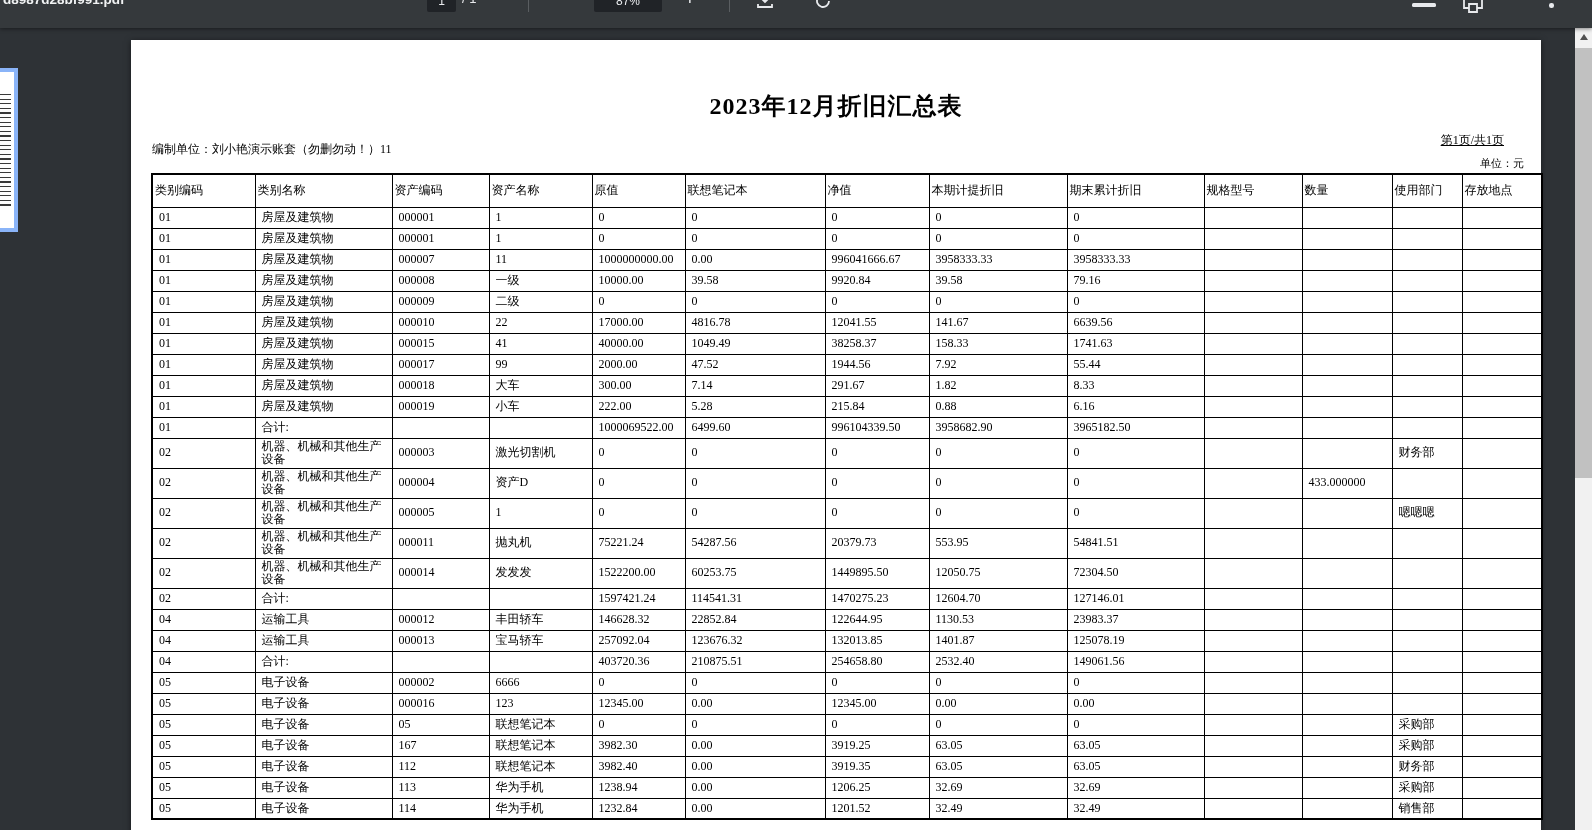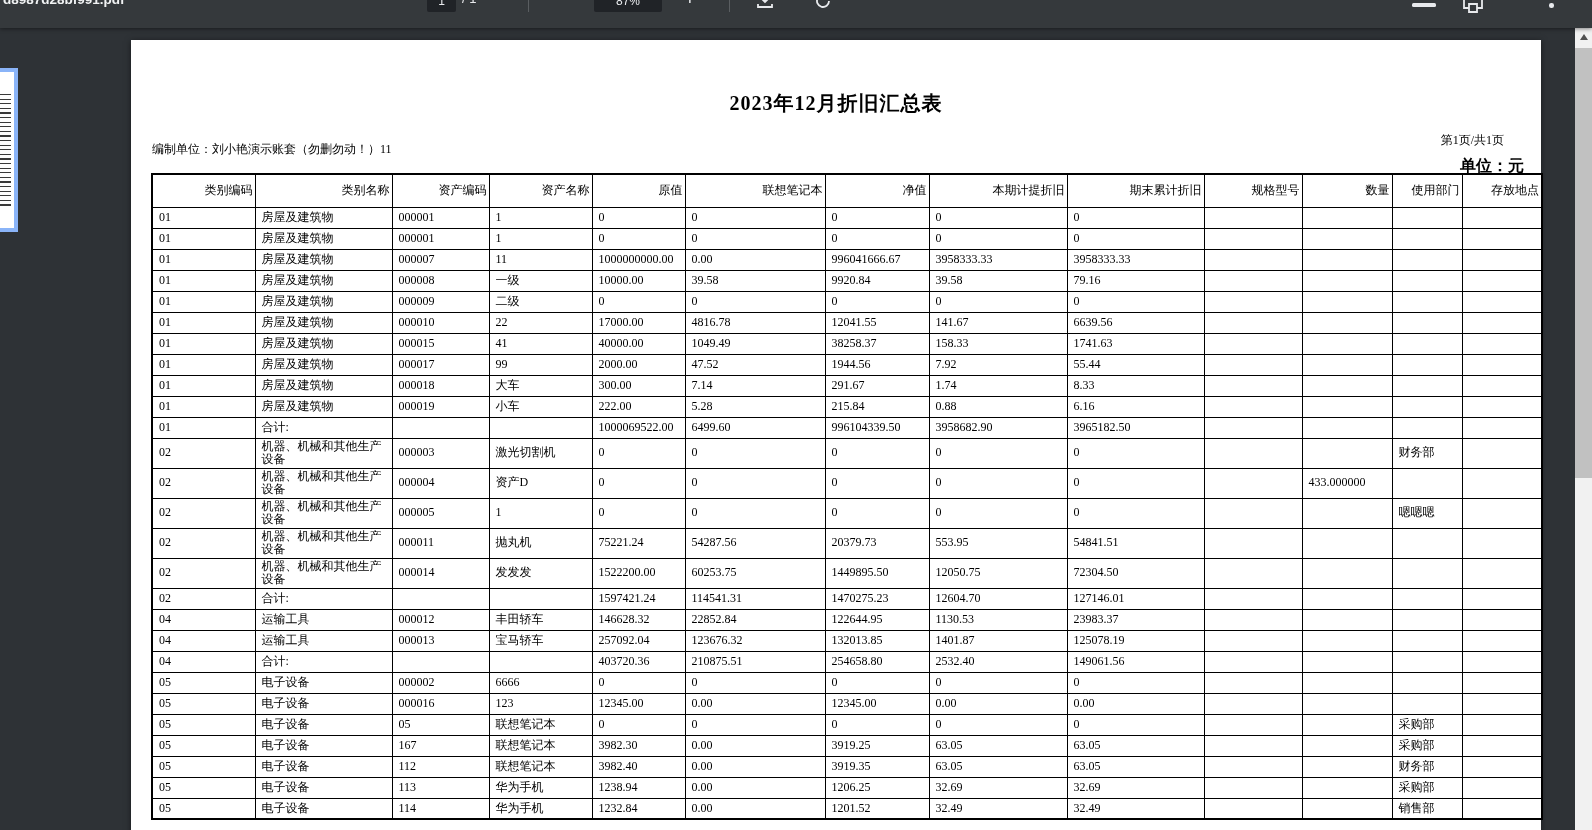--- a/index.html
+++ b/index.html
@@ -35,32 +35,32 @@
   .thumb { position:absolute; left:-34px; top:40px; width:52px; height:164px;
     border:4px solid #8ab4f8; background:#fff; }
   .thumb-inner { position:absolute; left:3px; right:3px; top:22px; bottom:22px;
     background:repeating-linear-gradient(180deg,#3a3a3a 0 1.2px,#fff 1.2px 4.6px); }
 
   
   .pdf-page { position:absolute; left:131px; top:12px; width:1410px; height:1200px;
     background:#fff; box-shadow:0 1px 6px rgba(0,0,0,.5); color:#000;
     font-family:"Liberation Serif","DejaVu Serif",serif; }
   .doc-title { position:absolute; top:50px; left:0; width:100%; text-align:center;
-    font-size:20px; font-weight:700; letter-spacing:1px; }
-  .page-info { position:absolute; top:92px; right:37px; font-size:12px; }
+    font-size:24px; font-weight:700; letter-spacing:1px; }
+  .page-info { position:absolute; top:92px; right:37px; font-size:12px;text-decoration:underline; }
   .prepared  { position:absolute; top:101px; left:21px; font-size:12px; }
-  .unit-note { position:absolute; top:116px; right:17px; font-size:16px;font-weight:bold; }
+  .unit-note { position:absolute; top:116px; right:17px; font-size:11px; }
 
   table.sheet { position:absolute; top:133px; left:20px; width:1389px;
     border-collapse:collapse; table-layout:fixed;
     font-family:"Liberation Serif","DejaVu Serif",serif; }
   table.sheet th, table.sheet td { border:1px solid #000; font-size:12px;
     line-height:13.5px; overflow:hidden; }
   table.sheet { border:2px solid #000; }
-  table.sheet th { height:20px; font-weight:400; text-align:right; padding:9px 2px; }
+  table.sheet th { height:20px; font-weight:400; text-align:left; padding:9px 2px; }
   table.sheet td { height:21px; text-align:left; padding:1px 6px; vertical-align:middle;
     word-break:break-all; }
 
   
   .scrollbar { position:absolute; right:0; top:0; width:17px; height:802px; background:#f1f1f1; }
   .sb-up { position:absolute; top:0; left:0; width:17px; height:18px; background:#f1f1f1;
     display:flex; align-items:center; justify-content:center; }
   .sb-up .tri { width:0; height:0; border-left:4.5px solid transparent;
     border-right:4.5px solid transparent; border-bottom:6px solid #505050; }
   .sb-thumb { position:absolute; top:20px; left:0; width:17px; height:430px; background:#c1c1c1; }
@@ -278,21 +278,21 @@
             <td></td>
           </tr>
           <tr>
             <td>01</td>
             <td>房屋及建筑物</td>
             <td>000018</td>
             <td>大车</td>
             <td>300.00</td>
             <td>7.14</td>
             <td>291.67</td>
-            <td>1.74</td>
+            <td>1.82</td>
             <td>8.33</td>
             <td></td>
             <td></td>
             <td></td>
             <td></td>
           </tr>
           <tr>
             <td>01</td>
             <td>房屋及建筑物</td>
             <td>000019</td>

